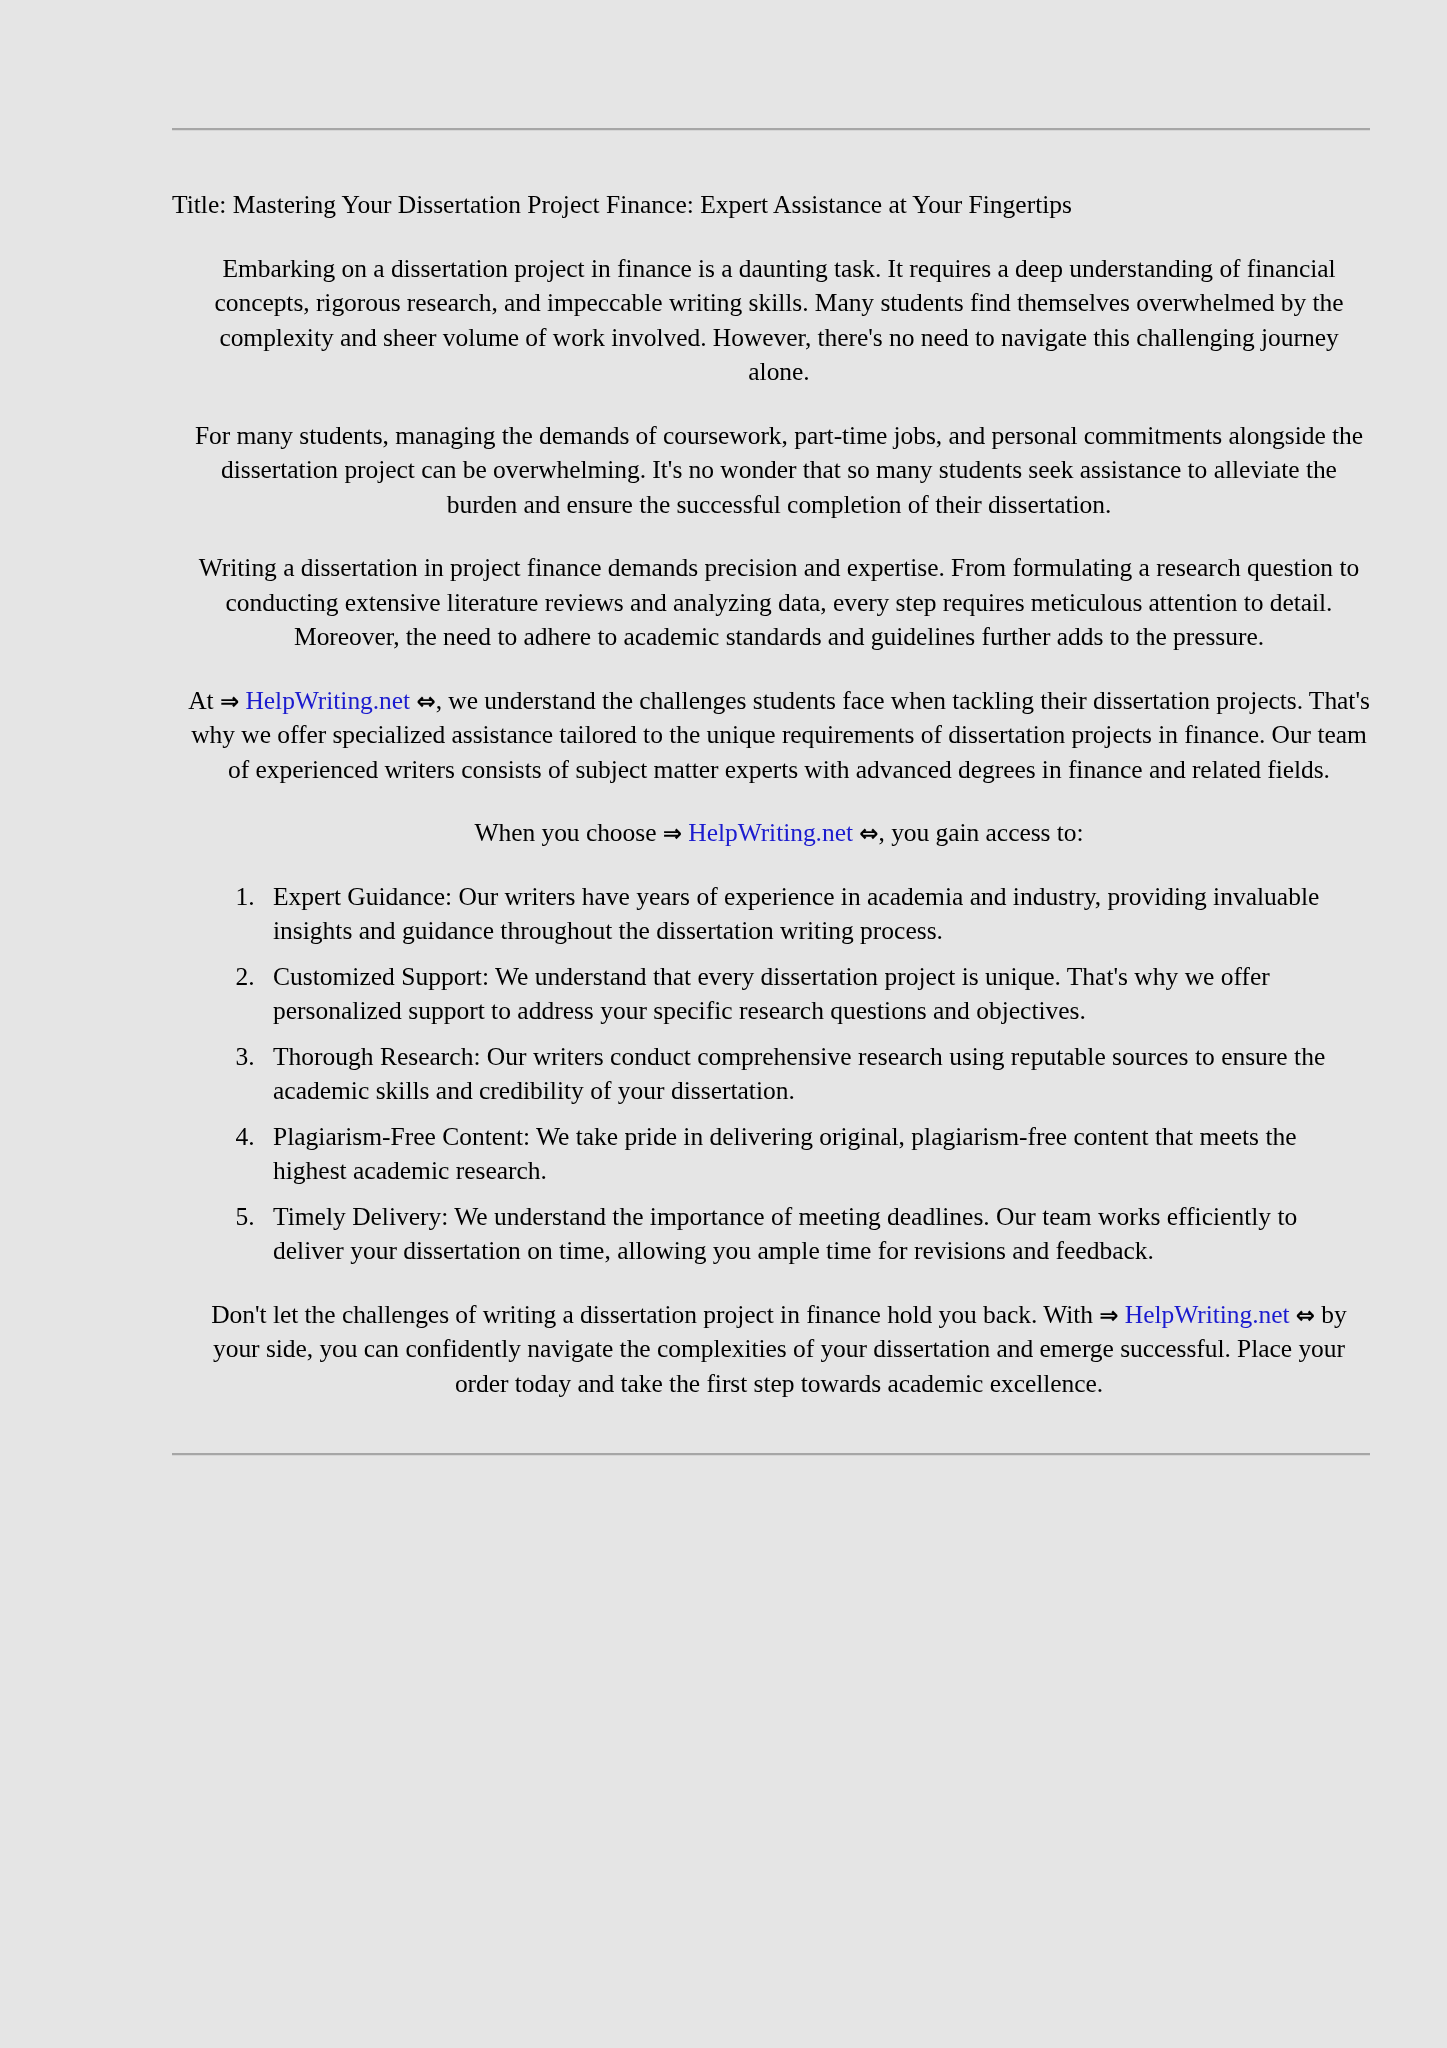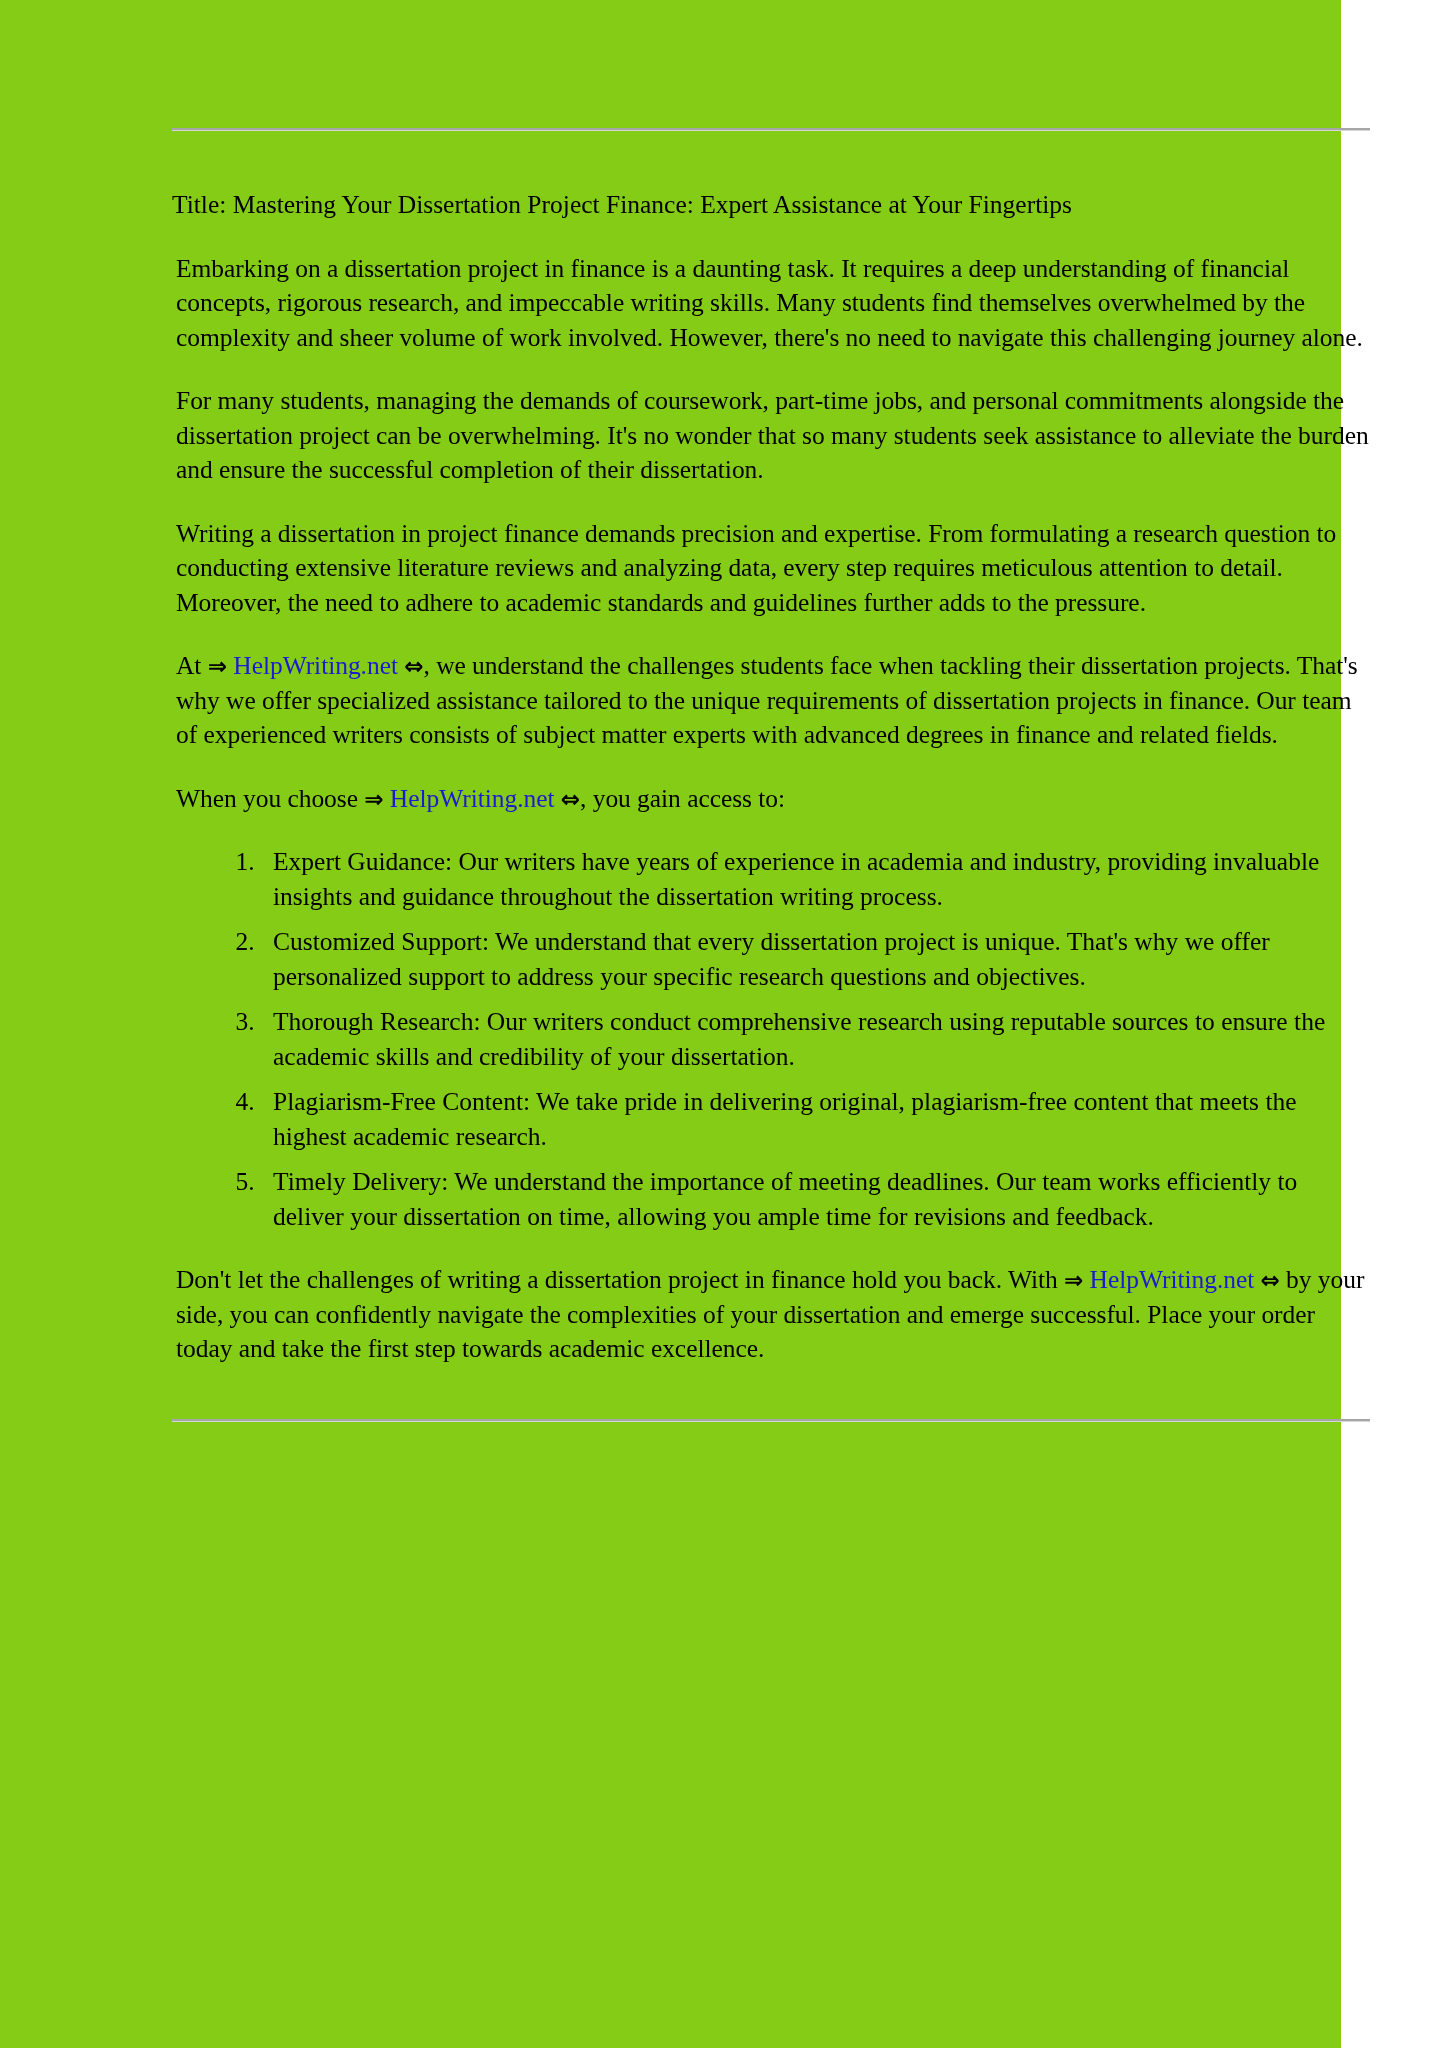--- a/index.html
+++ b/index.html
@@ -9,23 +9,23 @@
   }
   body {
     width: 1447px;
     height: 2048px;
     font-family: "Liberation Serif", "DejaVu Serif", serif;
     color: #000000;
     -webkit-font-smoothing: antialiased;
   }
   .page {
     position: relative;
-    width: 1341px;
+    width: 1447px;
     height: 2048px;
-    background: #84cc16;
+    background: #e5e5e5;
     box-sizing: border-box;
   }
   .content {
     position: absolute;
     left: 172px;
     top: 128px;
     width: 1198px;
   }
   .rule {
     height: 0;
@@ -34,22 +34,22 @@
     border-bottom: 1px solid #d6d6d6;
     margin: 0;
     width: 100%;
   }
   .rule-top { margin-bottom: 57px; }
   .rule-bottom { margin-top: 52px; }
 
   p.para {
     font-size: 25.5px;
     line-height: 34.5px;
-    margin: 0 0 29px 4px;
-    text-align: left;
+    margin: 0 0 29px 16px;
+    text-align: center;
     letter-spacing: -0.05px;
   }
   p.title-line {
     font-size: 25.5px;
     line-height: 34.5px;
     margin: 0 0 29px 0;
   }
   p.last { margin-bottom: 0; }
 
   ol.benefits {

